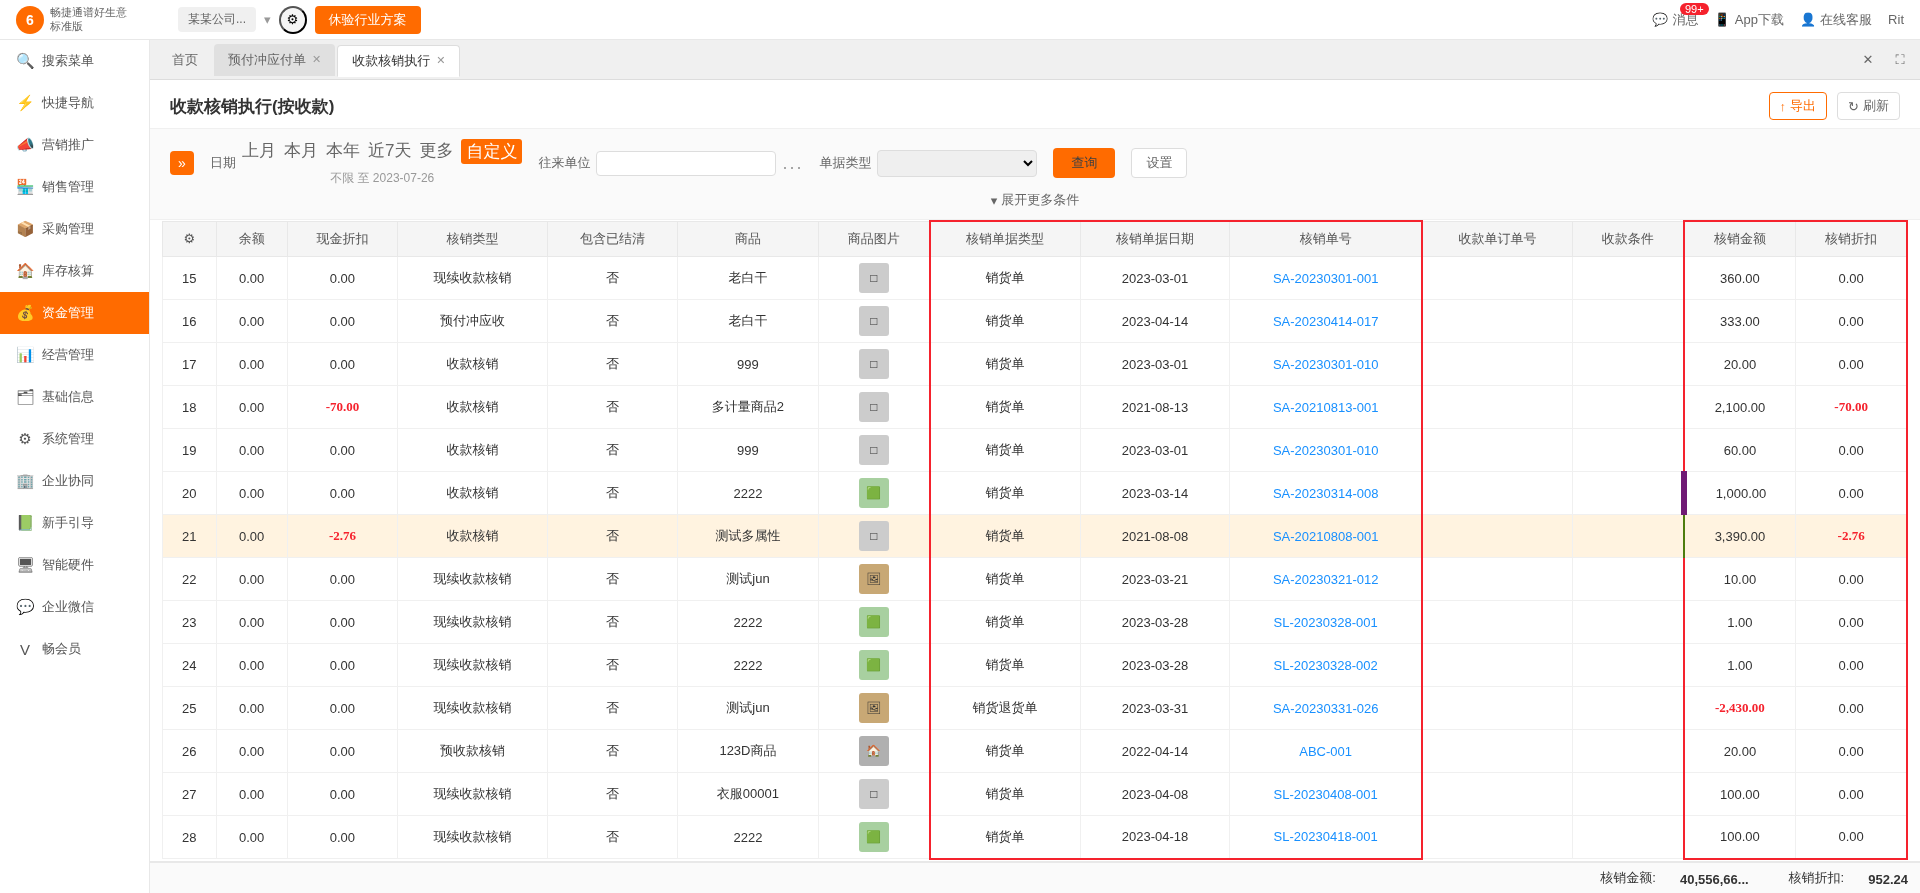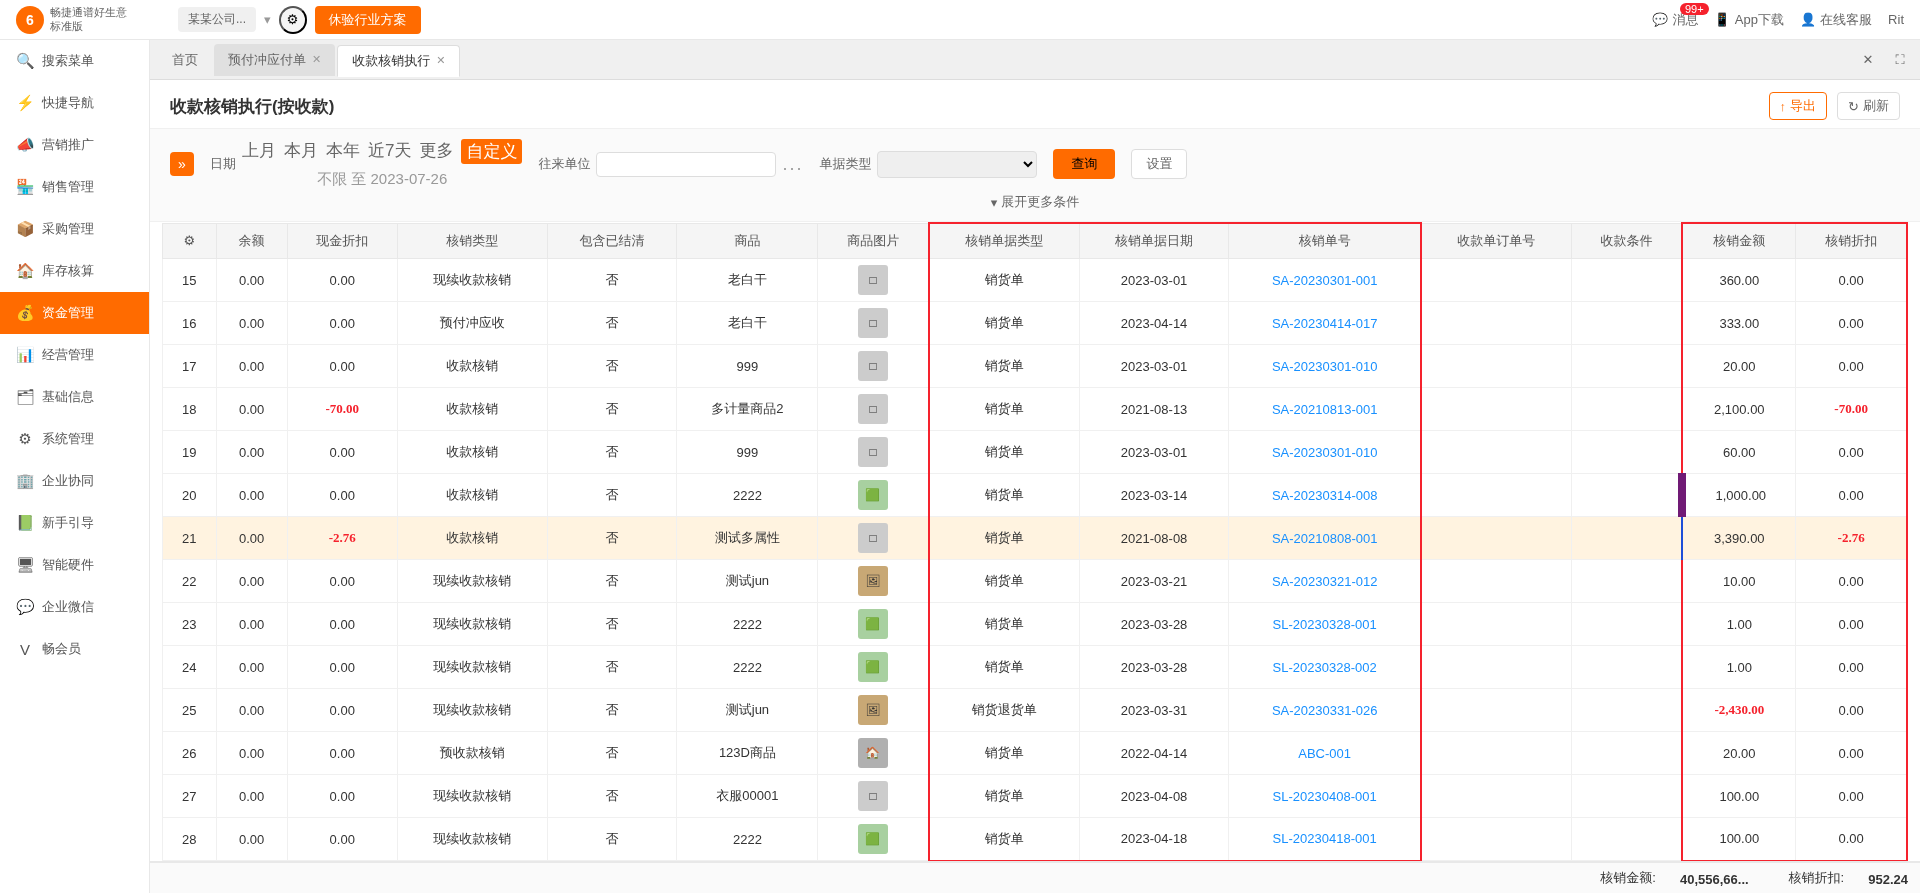--- a/index.html
+++ b/index.html
@@ -51,25 +51,25 @@
     
     .filter-bar { padding: 10px 20px; background: #fafafa; border-bottom: 1px solid #f0f0f0; }
     .filter-row { display: flex; align-items: center; gap: 16px; flex-wrap: wrap; }
     .filter-expand-btn { width: 24px; height: 24px; background: #ff6b00; color: #fff; border-radius: 4px; display: flex; align-items: center; justify-content: center; cursor: pointer; font-size: 14px; }
     .filter-item { display: flex; align-items: center; gap: 6px; font-size: 13px; justify-content: space-between; }
     .filter-label { color: #666; white-space: nowrap; }
     .filter-dates { display: flex; gap: 6px; align-items: center; flex-direction: column; }
     .date-links { display: flex; gap: 8px; }
     .date-link { color: #666; cursor: pointer; font-size: 17px; }
     .date-link.active { color: #ff6b00; }
-    .date-range-text { font-size: 15px; color: #999; }
+    .date-range-text { font-size: 12px; color: #999; }
     .filter-input { border: 1px solid #ddd; border-radius: 4px; padding: 4px 8px; font-size: 13px; width: 180px; outline: none; }
     .filter-dots { color: #999; font-size: 18px; letter-spacing: 2px; }
     .filter-select { border: 1px solid #ddd; border-radius: 4px; padding: 4px 24px 4px 8px; font-size: 13px; outline: none; width: 160px; }
-    .btn-query { background: #ff6b00; color: #000000; border: none; border-radius: 4px; padding: 6px 18px; font-size: 13px; cursor: pointer; }
+    .btn-query { background: #ff6b00; color: #404040; border: none; border-radius: 4px; padding: 6px 18px; font-size: 13px; cursor: pointer; }
     .btn-settings { background: #fff; border: 1px solid #ddd; color: #666; border-radius: 4px; padding: 5px 14px; font-size: 13px; cursor: pointer; }
     .expand-more { display: flex; align-items: center; gap: 4px; color: #666; cursor: pointer; font-size: 13px; margin: 4px auto 0; width: fit-content; }
 
     
     .table-container { flex: 1; overflow: auto; padding: 0 12px; }
     table { width: 100%; border-collapse: collapse; font-size: 13px; }
     thead tr { background: #f5f5f5; }
     th { padding: 8px 10px; text-align: center; font-weight: normal; color: #555; border: 1px solid #e8e8e8; white-space: nowrap; position: sticky; top: 0; background: #f5f5f5; z-index: 2; }
     td { padding: 6px 10px; text-align: center; border: 1px solid #f0f0f0; white-space: nowrap; color: #333; }
     .row-highlight { background: #fff3e0; }
@@ -382,39 +382,39 @@
                 <td>否</td>
                 <td>2222</td>
                 <td>
                   <div style="width:30px;height:30px;background:#a8d0a0;border-radius:3px;margin:auto;display:flex;align-items:center;justify-content:center;font-size:12px;">🟩</div>
                 </td>
                 <td style="border-left:2px solid #f5222d;">销货单</td>
                 <td>2023-03-14</td>
                 <td style="border-right:2px solid #f5222d;"><a class="cell-link">SA-20230314-008</a></td>
                 <td></td>
                 <td></td>
-                <td style="border-left:8px solid #701a75;">1,000.00</td>
+                <td style="border-left:6px solid #701a75;">1,000.00</td>
                 <td style="border-right:2px solid #f5222d;">0.00</td>
               </tr>
               <tr class="row-highlight">
                 <td>21</td>
                 <td>0.00</td>
                 <td class="cell-red">-2.76</td>
                 <td>收款核销</td>
                 <td>否</td>
                 <td>测试多属性</td>
                 <td>
                   <div style="width:30px;height:30px;background:#ccc;border-radius:3px;margin:auto;display:flex;align-items:center;justify-content:center;font-size:12px;">□</div>
                 </td>
                 <td style="border-left:2px solid #f5222d;">销货单</td>
                 <td>2021-08-08</td>
                 <td style="border-right:2px solid #f5222d;"><a class="cell-link">SA-20210808-001</a></td>
                 <td></td>
                 <td></td>
-                <td style="border-left:2px solid #1d4ed8;margin-top:30px;">3,390.00</td>
+                <td style="border-left:2px solid #4d7c0f;margin-top:30px;">3,390.00</td>
                 <td style="border-right:2px solid #f5222d;" class="cell-red">-2.76</td>
               </tr>
               <tr>
                 <td>22</td>
                 <td>0.00</td>
                 <td>0.00</td>
                 <td>现续收款核销</td>
                 <td>否</td>
                 <td>测试jun</td>
                 <td>

